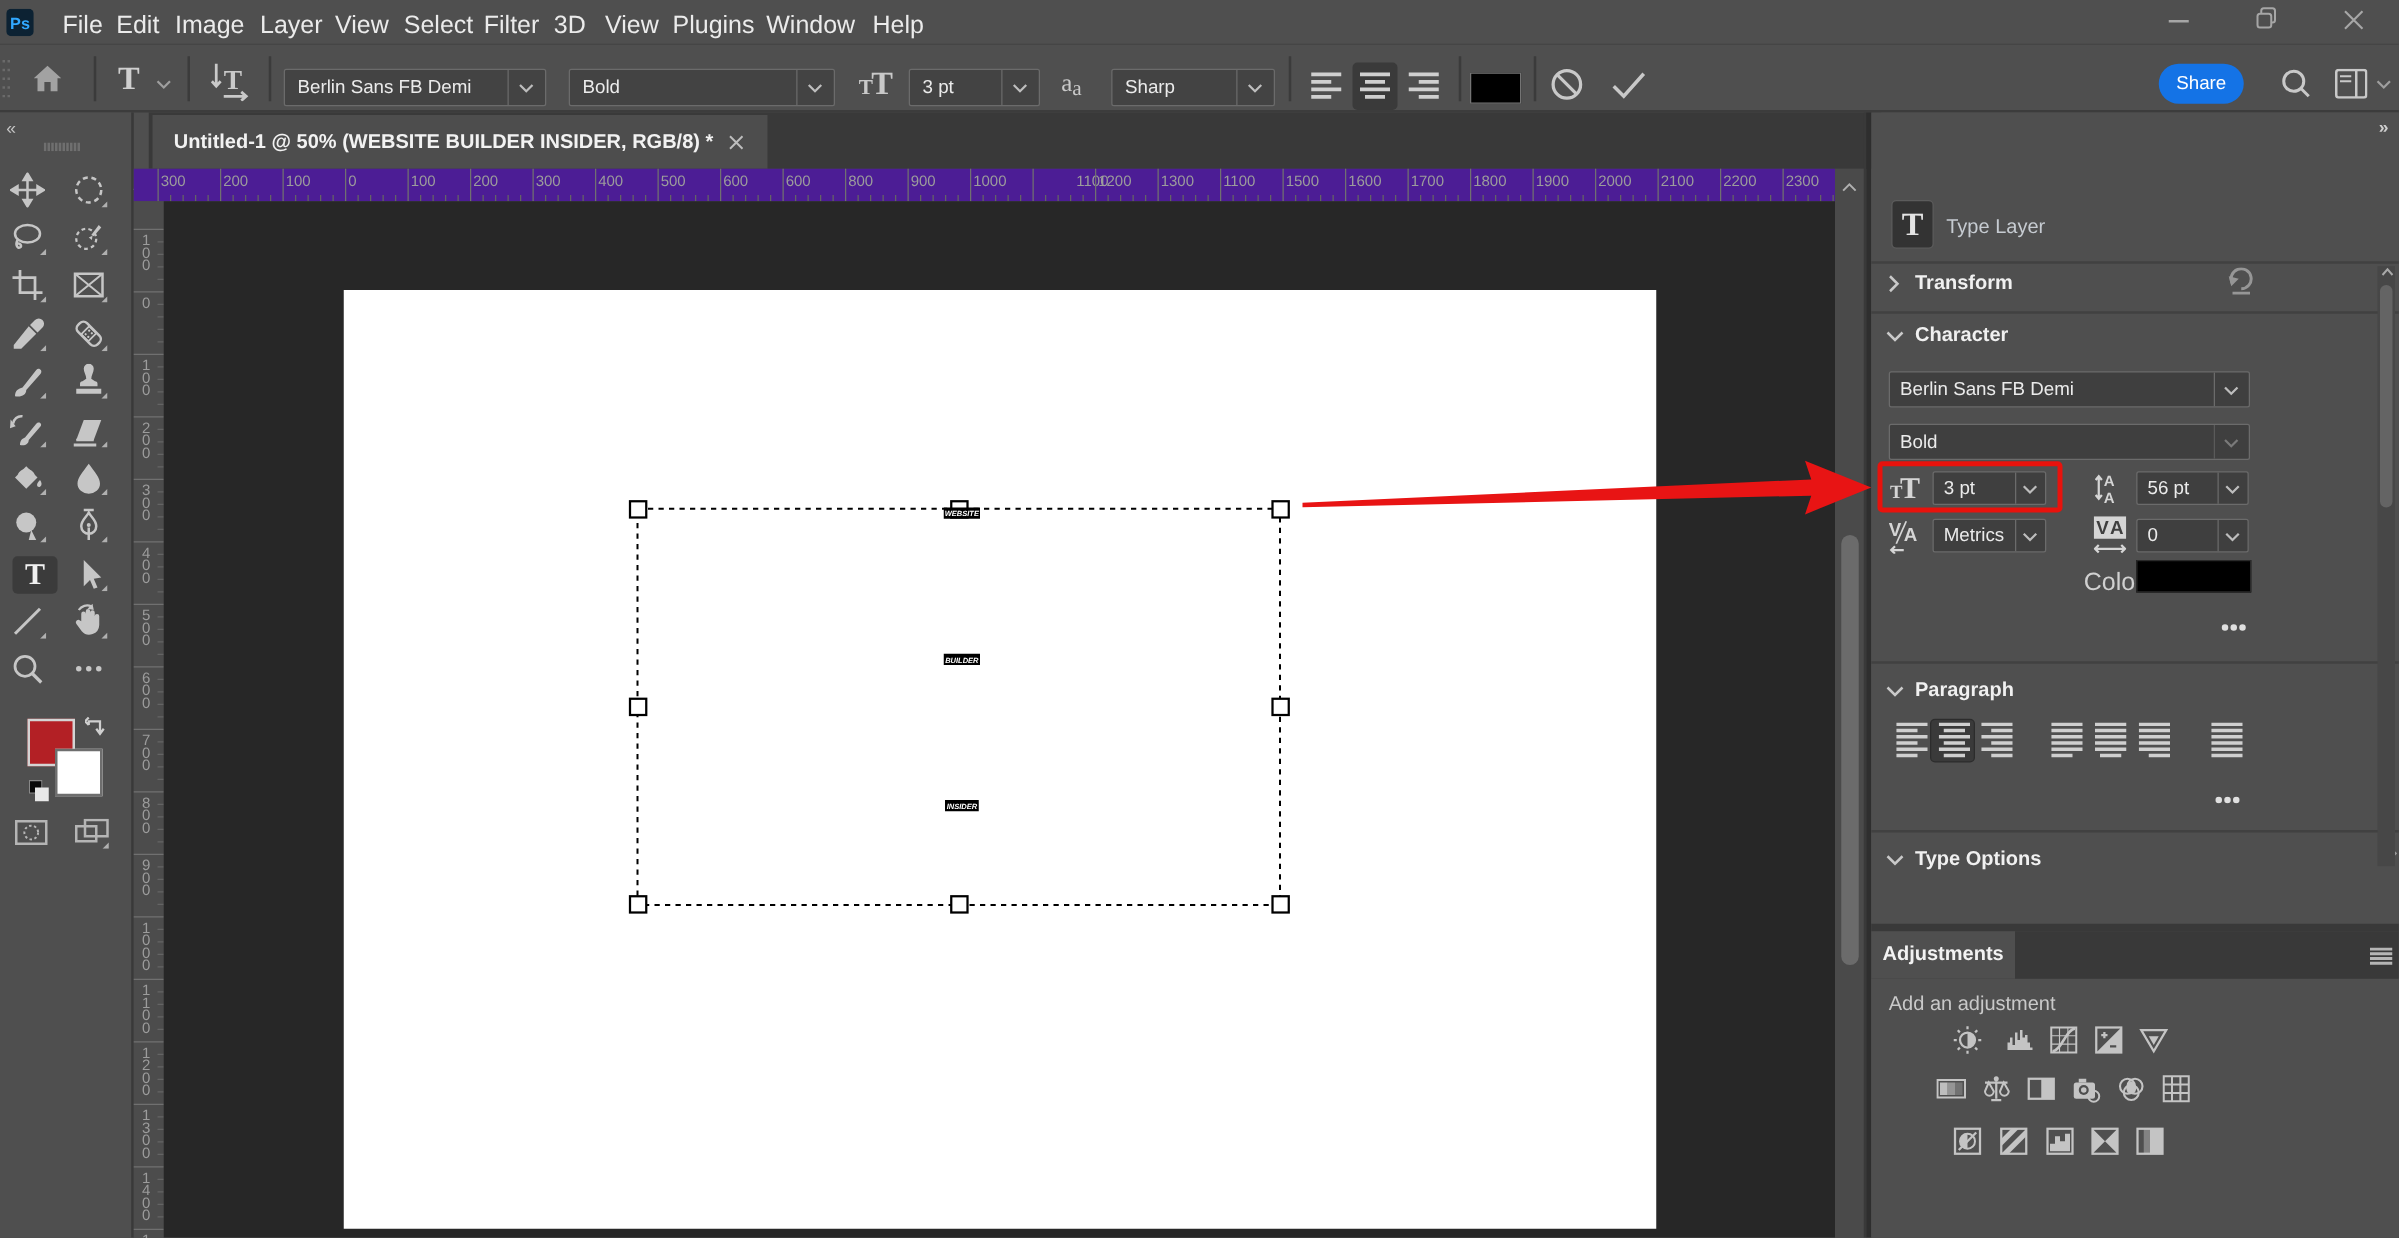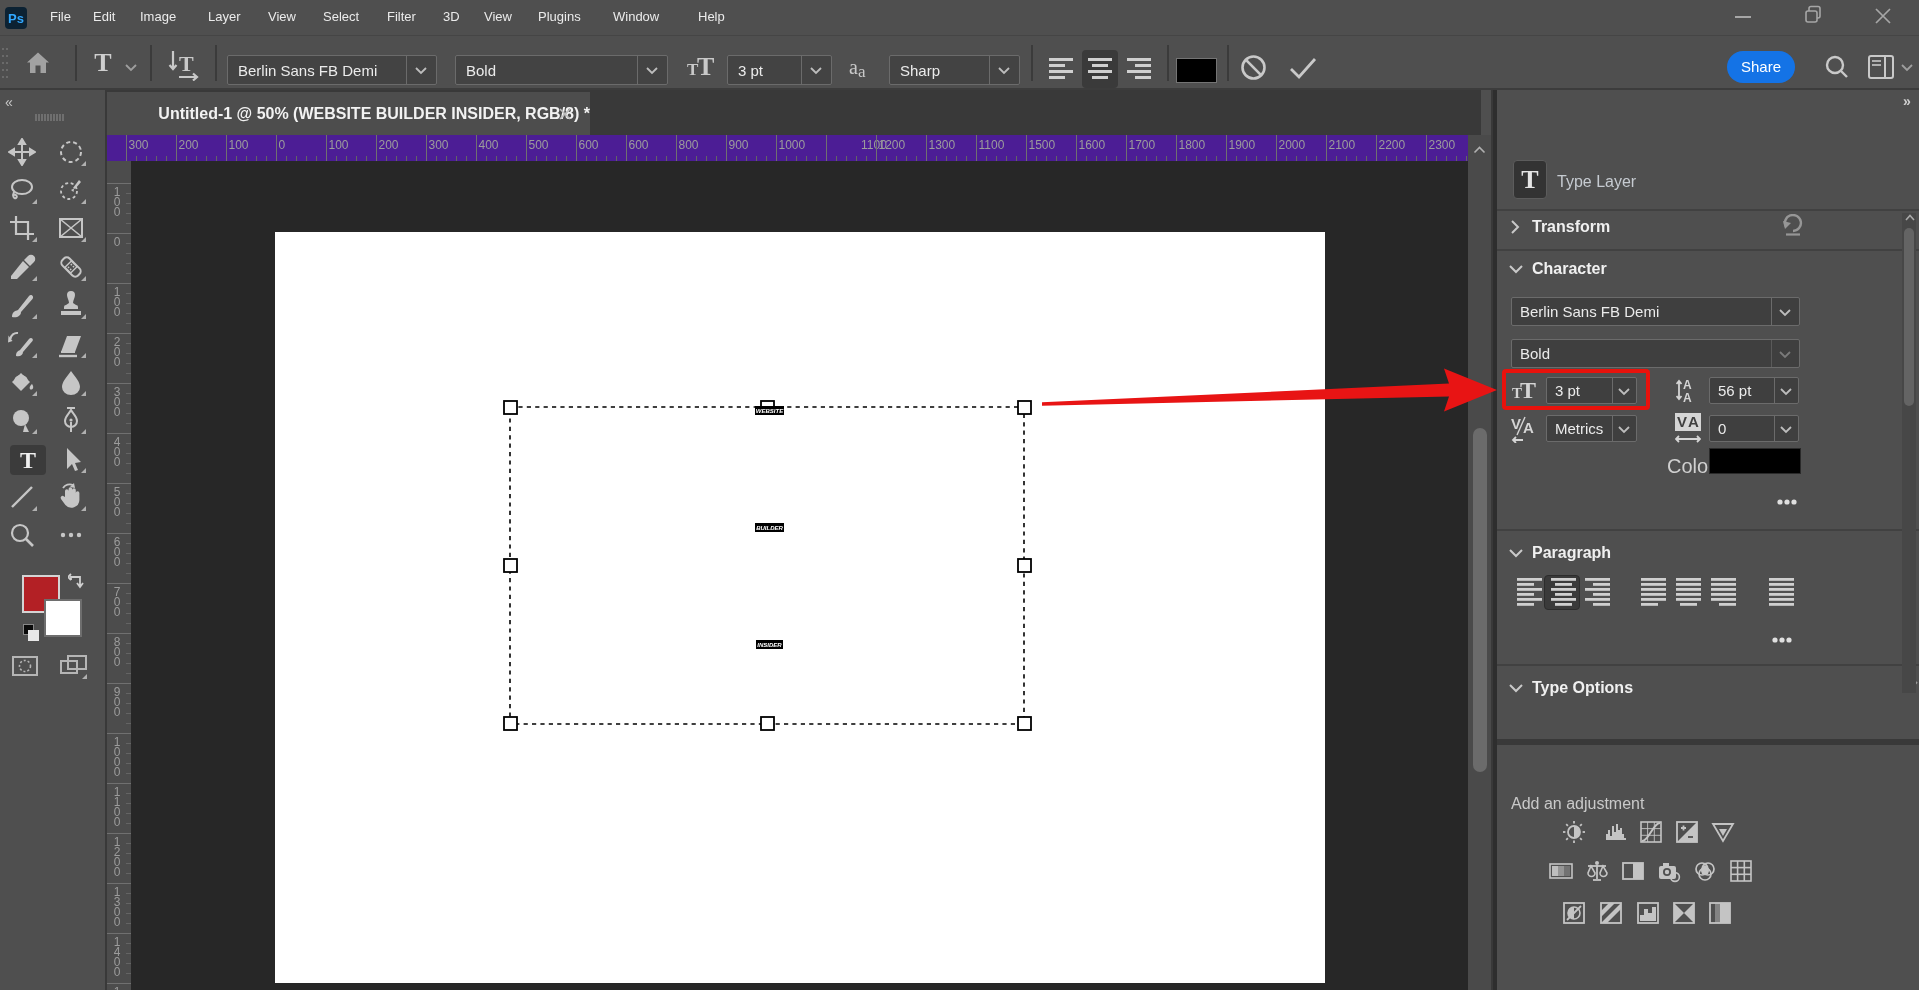--- a/index.html
+++ b/index.html
@@ -4,34 +4,34 @@
 <style>
   * { margin:0; padding:0; box-sizing:border-box; }
   html,body { width:1919px; height:990px; overflow:hidden; background:#4f4f4f;
     font-family:"Liberation Sans", sans-serif; }
   #root { position:absolute; left:0; top:0; width:1919px; height:990px; }
   .abs { position:absolute; }
   svg { display:block; }
 
   
   #menubar { left:0; top:0; width:1919px; height:35px; background:#4f4f4f; }
-  .mi { position:absolute; top:9px; font-size:13px; color:#ebebeb; }
+  .mi { position:absolute; top:9px; font-size:20px; color:#ebebeb; }
 
   
   #opts { left:0; top:35px; width:1919px; height:55px; background:#4f4f4f;
           border-top:1px solid #454545; border-bottom:2px solid #3c3c3c; }
   .sep { position:absolute; top:9px; width:2px; height:36px; background:#3b3b3b; }
   .dd { position:absolute; background:#434343; border:1px solid #6b6b6b; border-radius:2px;
         color:#ebebeb; font-size:15px; }
   .dd .lbl { position:absolute; left:10px; top:50%; transform:translateY(-50%); }
   .dd .chevbox { position:absolute; right:0; top:0; bottom:0; width:30px; border-left:1px solid #6b6b6b; }
   .chev { position:absolute; width:14px; height:8px; }
 
   
-  #tabstrip { left:95px; top:90px; width:1386px; height:45px; background:#393939;text-align:right; }
+  #tabstrip { left:119px; top:90px; width:1386px; height:45px; background:#393939; }
   #doctab { position:absolute; left:3px; top:2px; width:492px; height:43px; background:#4d4d4d;
             color:#f2f2f2; font-weight:bold; font-size:16px; line-height:43px; }
 
   
   #toolbar { left:0; top:90px; width:105px; height:900px; background:#4f4f4f; }
   #tooldivider { left:105px; top:90px; width:2px; height:900px; background:#393939; }
 
   
   #rulerH { left:107px; top:135px; width:1361px; height:26px; background:#4c1d95; }
   #rulerV { left:107px; top:161px; width:24px; height:829px; background:#4c4c4c; }
@@ -1006,20 +1006,31 @@
 
     <svg class="abs" style="left:11px;top:593px" width="16" height="10" viewBox="0 0 16 10">
         <path d="M2 2 L8 8 L14 2" fill="none" stroke="#c9c9c9" stroke-width="2"></path>
       </svg>
     <span class="phead" style="left:35px;top:589px">Type Options</span>
     <svg class="abs" style="left:406px;top:590px" width="16" height="10" viewBox="0 0 16 10">
         <path d="M2 2 L8 8 L14 2" fill="none" stroke="#9a9a9a" stroke-width="2"></path>
       </svg>
 
     <div class="abs" style="left:0;top:649px;width:422px;height:6px;background:#393939"></div>
+    <div class="abs" style="left:0;top:655px;width:422px;height:38px;background:#393939">
+      <div style="position:absolute;left:0;top:0;width:115px;height:38px;background:#4f4f4f;color:#f2f2f2;font-weight:bold;font-size:16px;text-align:center;line-height:38px">Adjustments</div>
+      <svg style="position:absolute;left:399px;top:13px" width="18" height="14">
+          <g fill="#b5b5b5">
+        <rect y="0" width="18" height="2.4"></rect>
+            <rect y="3.8" width="18" height="2.4"></rect>
+        <rect y="7.6" width="18" height="2.4"></rect>
+            <rect y="11.4" width="18" height="2.4"></rect>
+      </g>
+        </svg>
+    </div>
     <div class="abs" style="left:14px;top:705px;color:#c9c9c9;font-size:16px">Add an adjustment</div>
     <div id="adjicons">
         <div class="abs" style="left:65px;top:730px">
           <svg width="24" height="24" viewBox="0 0 24 24">
             <circle cx="12" cy="12" r="6" fill="none" stroke="#c4c4c4" stroke-width="1.8"></circle>
             <path d="M12 6 A6 6 0 0 1 12 18 Z" fill="#c4c4c4"></path>
             <g stroke="#c4c4c4" stroke-width="1.8">
               <line x1="12" y1="1" x2="12" y2="3.4"></line>
               <line x1="12" y1="20.6" x2="12" y2="23"></line>
               <line x1="1" y1="12" x2="3.4" y2="12"></line>

